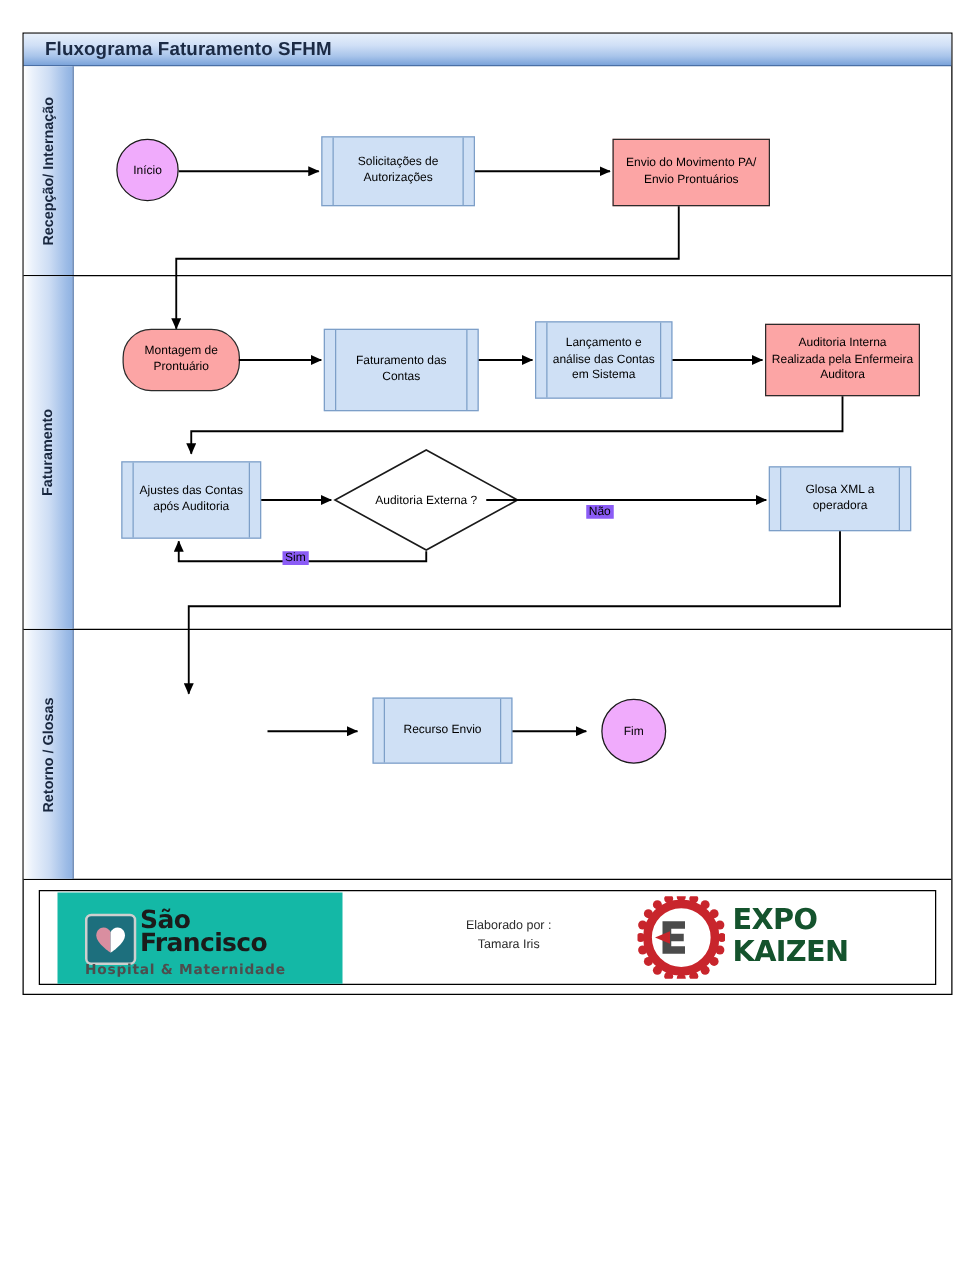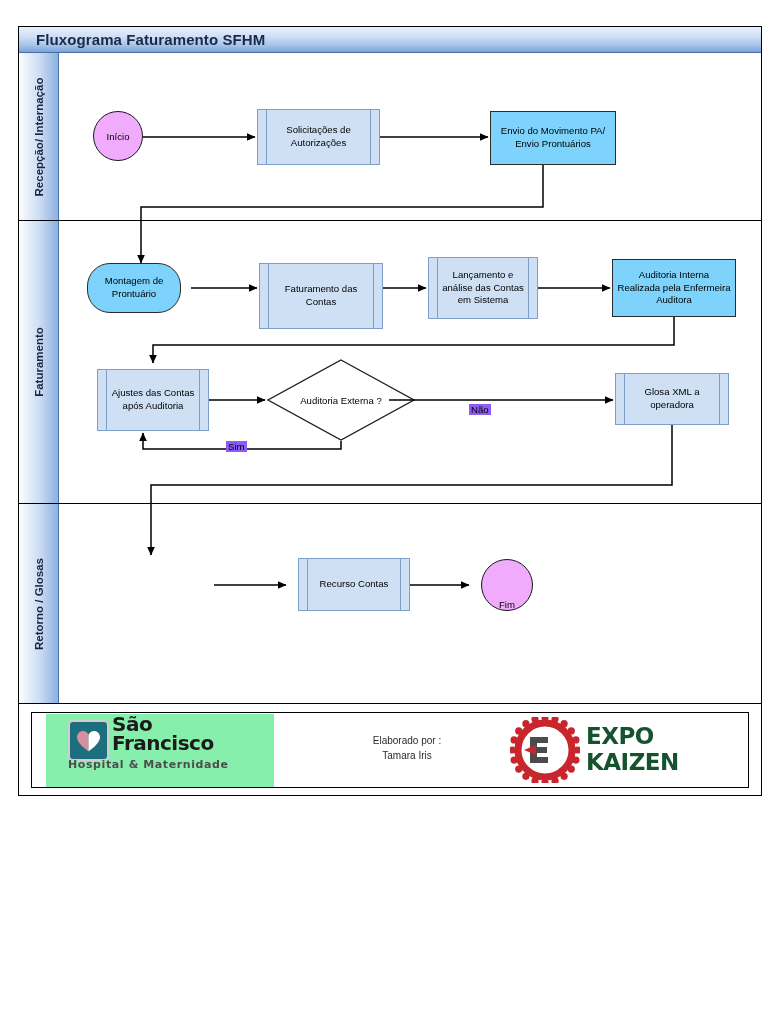--- a/index.html
+++ b/index.html
@@ -53,21 +53,21 @@
 
   #lane1{top:26px;width:742px;height:168px;border-bottom:1px solid #000;}
   #lane2{top:194px;width:742px;height:283px;border-bottom:1px solid #000;}
   #lane3{top:477px;width:742px;height:200px;border-bottom:1px solid #000;}
   #footer-row{position:absolute;left:0;top:677px;width:742px;height:91px;}
 
   
   .node{position:absolute;box-sizing:border-box;}
 
   .proc{                       
-    background:#7dd3fc;border:1.4px solid #2b2b2b;
+    background:#fca5a5;border:1.4px solid #2b2b2b;
     display:flex;align-items:center;justify-content:center;text-align:center;
     font-size:9.6px;color:#000;line-height:1.32;padding:2px 4px;
   }
   .predef{                     
     background:#cfe0f5;border:1px solid #7d9fc8;
     display:flex;align-items:center;justify-content:center;text-align:center;
     font-size:9.6px;color:#000;line-height:1.32;padding:2px 12px;
   }
   .predef::before,.predef::after{
     content:"";position:absolute;top:0;bottom:0;width:0;
@@ -97,22 +97,22 @@
     padding:0 2px;
   }
 
   
   #footer-inner{
     position:absolute;left:12px;top:8px;width:718px;height:76px;
     border:1px solid #000;box-sizing:border-box;background:#fff;
   }
   #sf-logo{
     position:absolute;left:14px;top:1px;width:228px;height:73px;
-    background:#86efac;
-    display:flex;align-items:flex-start;justify-content:center;
+    background:#14b8a6;
+    display:flex;align-items:flex-end;justify-content:center;
   }
   #sf-inner{position:relative;width:200px;height:62px;}
   #sf-heartbox{
     position:absolute;left:8px;top:6px;width:37px;height:37px;
     background:#1d6f7d;border:2px solid #cfcfcf;border-radius:5px;
   }
   #sf-heartbox .heart{
     position:absolute;left:6px;top:8px;width:25px;height:22px;
   }
   #sf-name{
@@ -169,21 +169,21 @@
       </div>
     </div>
   </div>
 
   <div class="lane" id="lane2">
     <div class="lane-strip"></div>
     <div class="lane-label">
       <span>Faturamento</span>
     </div>
     <div class="lane-body">
-      <div class="node proc" style="left:28px;top:42px;width:94px;height:50px;border-radius:23px;">
+      <div class="node proc" style="left:39px;top:42px;width:94px;height:50px;border-radius:23px;">
         <span>Montagem de Prontuário</span>
       </div>
 
       <div class="node predef" style="left:200px;top:42px;width:124px;height:66px;">
         <span>Faturamento das Contas</span>
       </div>
 
       <div class="node predef" style="left:369px;top:36px;width:110px;height:62px;">
         <span>Lançamento e análise das Contas em Sistema</span>
       </div>
@@ -212,24 +212,24 @@
   </div>
 
   <div class="lane" id="lane3">
     <div class="lane-strip"></div>
     <div class="lane-label">
       <span>Retorno / Glosas</span>
     </div>
     <div class="lane-body">
 
       <div class="node predef" style="left:239px;top:54px;width:112px;height:53px;">
-        <span>Recurso Contas</span>
-      </div>
-
-      <div class="node term" style="left:422px;top:55px;width:52px;height:52px;align-items:flex-end;">
+        <span>Recurso Envio</span>
+      </div>
+
+      <div class="node term" style="left:422px;top:55px;width:52px;height:52px;">
         <span>Fim</span>
       </div>
     </div>
   </div>
 
   <svg id="wires" viewBox="0 0 742 770">
     <defs>
       <marker id="ah" markerWidth="9" markerHeight="8" refX="8.4" refY="4" orient="auto" markerUnits="userSpaceOnUse">
         <path d="M0,0 L9,4 L0,8 z" fill="#000"></path>
       </marker>

